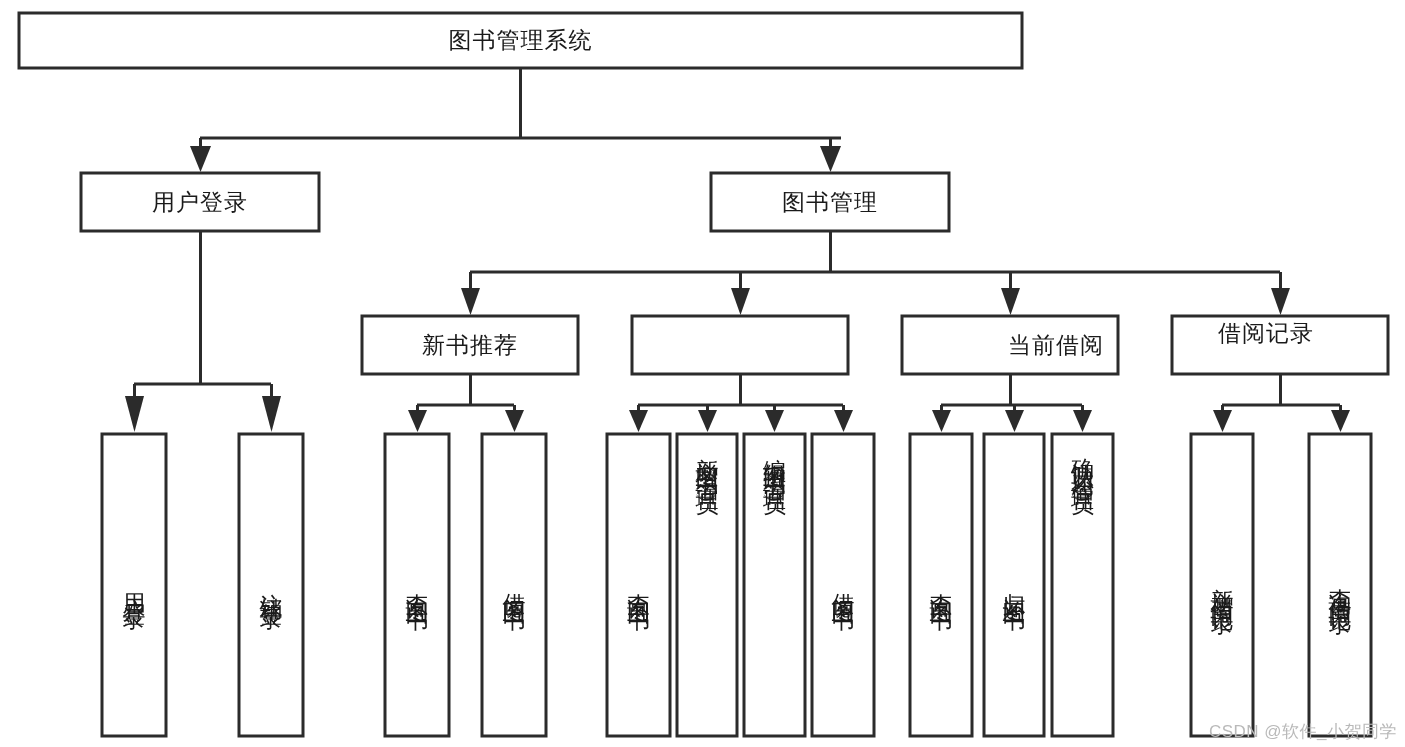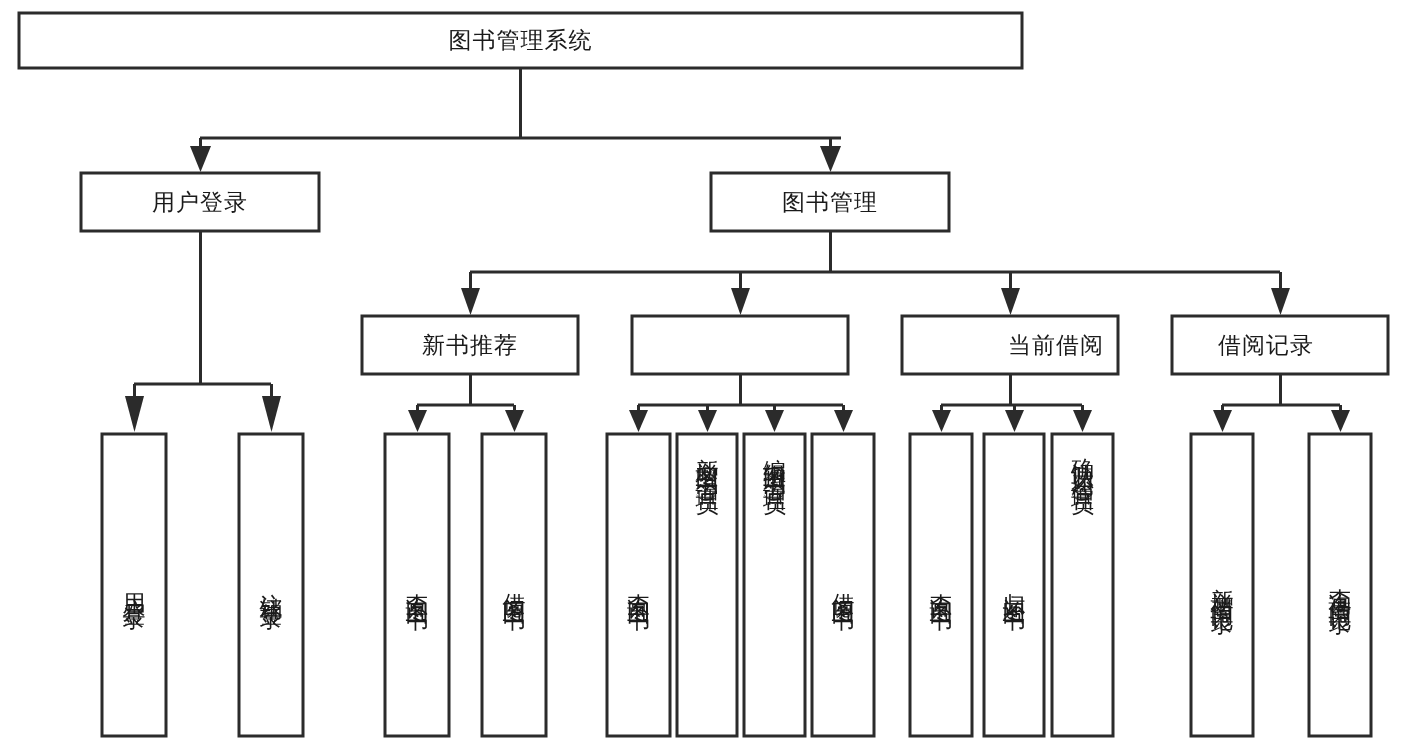--- a/index.html
+++ b/index.html
@@ -174,30 +174,31 @@
     </g>
   </svg>
 
   <div class="node-label-h" style="left:19px;  top:13px;  width:1003px; height:55px;">图书管理系统</div>
 
   <div class="node-label-h" style="left:81px;  top:173px; width:238px; height:58px;">用户登录</div>
   <div class="node-label-h" style="left:711px; top:173px; width:238px; height:58px;">图书管理</div>
 
   <div class="node-label-h" style="left:362px;  top:316px; width:216px; height:58px;">新书推荐</div>
   <div class="node-label-h" style="left:902px;  top:316px; width:216px; height:58px;margin-left:46px;">当前借阅</div>
-  <div class="node-label-h" style="left:1172px; top:316px; width:188px; height:58px;">借阅记录</div>
+  <div class="node-label-h" style="left:1172px; top:304px; width:188px; height:58px;">借阅记录</div>
 
   <div class="node-label-v" style="left:102px;  top:434px; width:64px; height:302px;">用户登录</div>
   <div class="node-label-v" style="left:239px;  top:434px; width:64px; height:302px;">注销登录</div>
   <div class="node-label-v" style="left:385px;  top:434px; width:64px; height:302px;">查询图书</div>
   <div class="node-label-v" style="left:482px;  top:434px; width:64px; height:302px;">借阅图书</div>
   <div class="node-label-v" style="left:607px;  top:434px; width:63px; height:302px;">查询图书</div>
   <div class="node-label-v" style="left:677px;  top:440px; width:60px; height:296px; justify-content:flex-start;">新增图书（管理员）</div>
   <div class="node-label-v" style="left:744px;  top:440px; width:61px; height:296px; justify-content:flex-start;">编辑图书（管理员）</div>
   <div class="node-label-v" style="left:812px;  top:434px; width:62px; height:302px;">借阅图书</div>
   <div class="node-label-v" style="left:910px;  top:434px; width:62px; height:302px;">查询图书</div>
   <div class="node-label-v" style="left:984px;  top:434px; width:60px; height:302px;">归还图书</div>
   <div class="node-label-v" style="left:1052px; top:440px; width:61px; height:296px; justify-content:flex-start;">确认归还（管理员）</div>
   <div class="node-label-v" style="left:1191px; top:434px; width:62px; height:302px;">新增借阅记录</div>
   <div class="node-label-v" style="left:1309px; top:434px; width:62px; height:302px;">查询借阅记录</div>
 
+  <div class="watermark">CSDN @软件_小贺同学</div>
 
 </div>
 
 </body></html>

